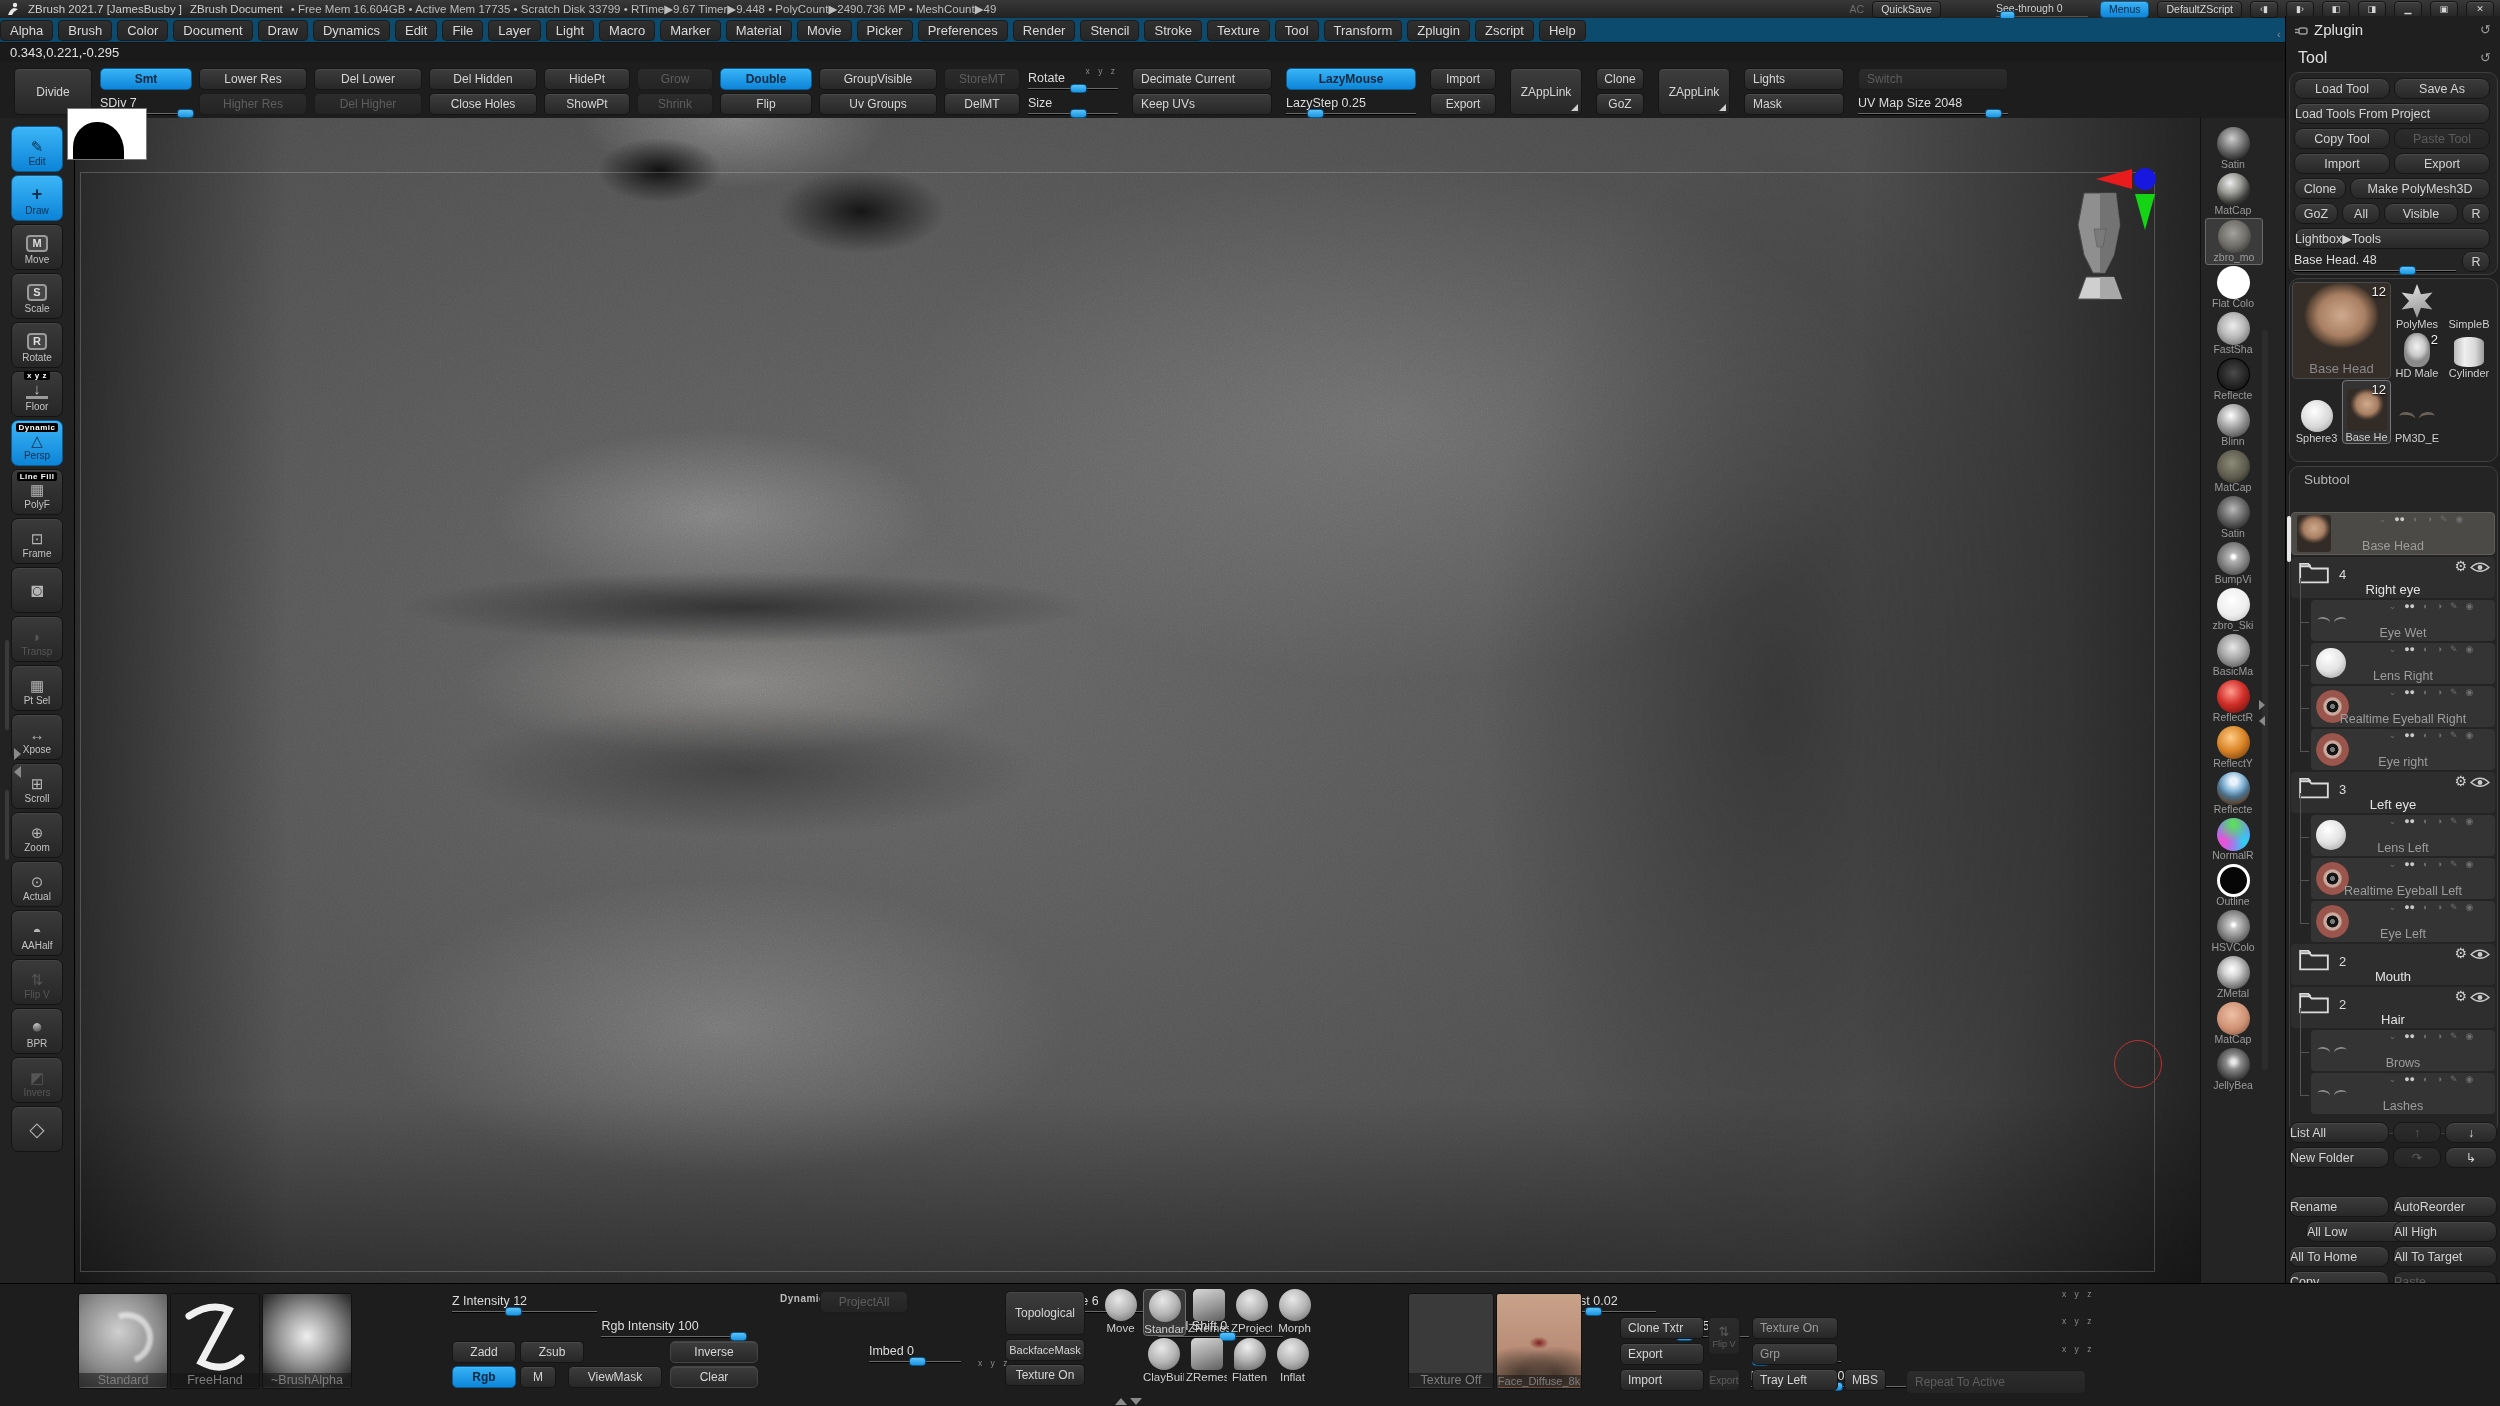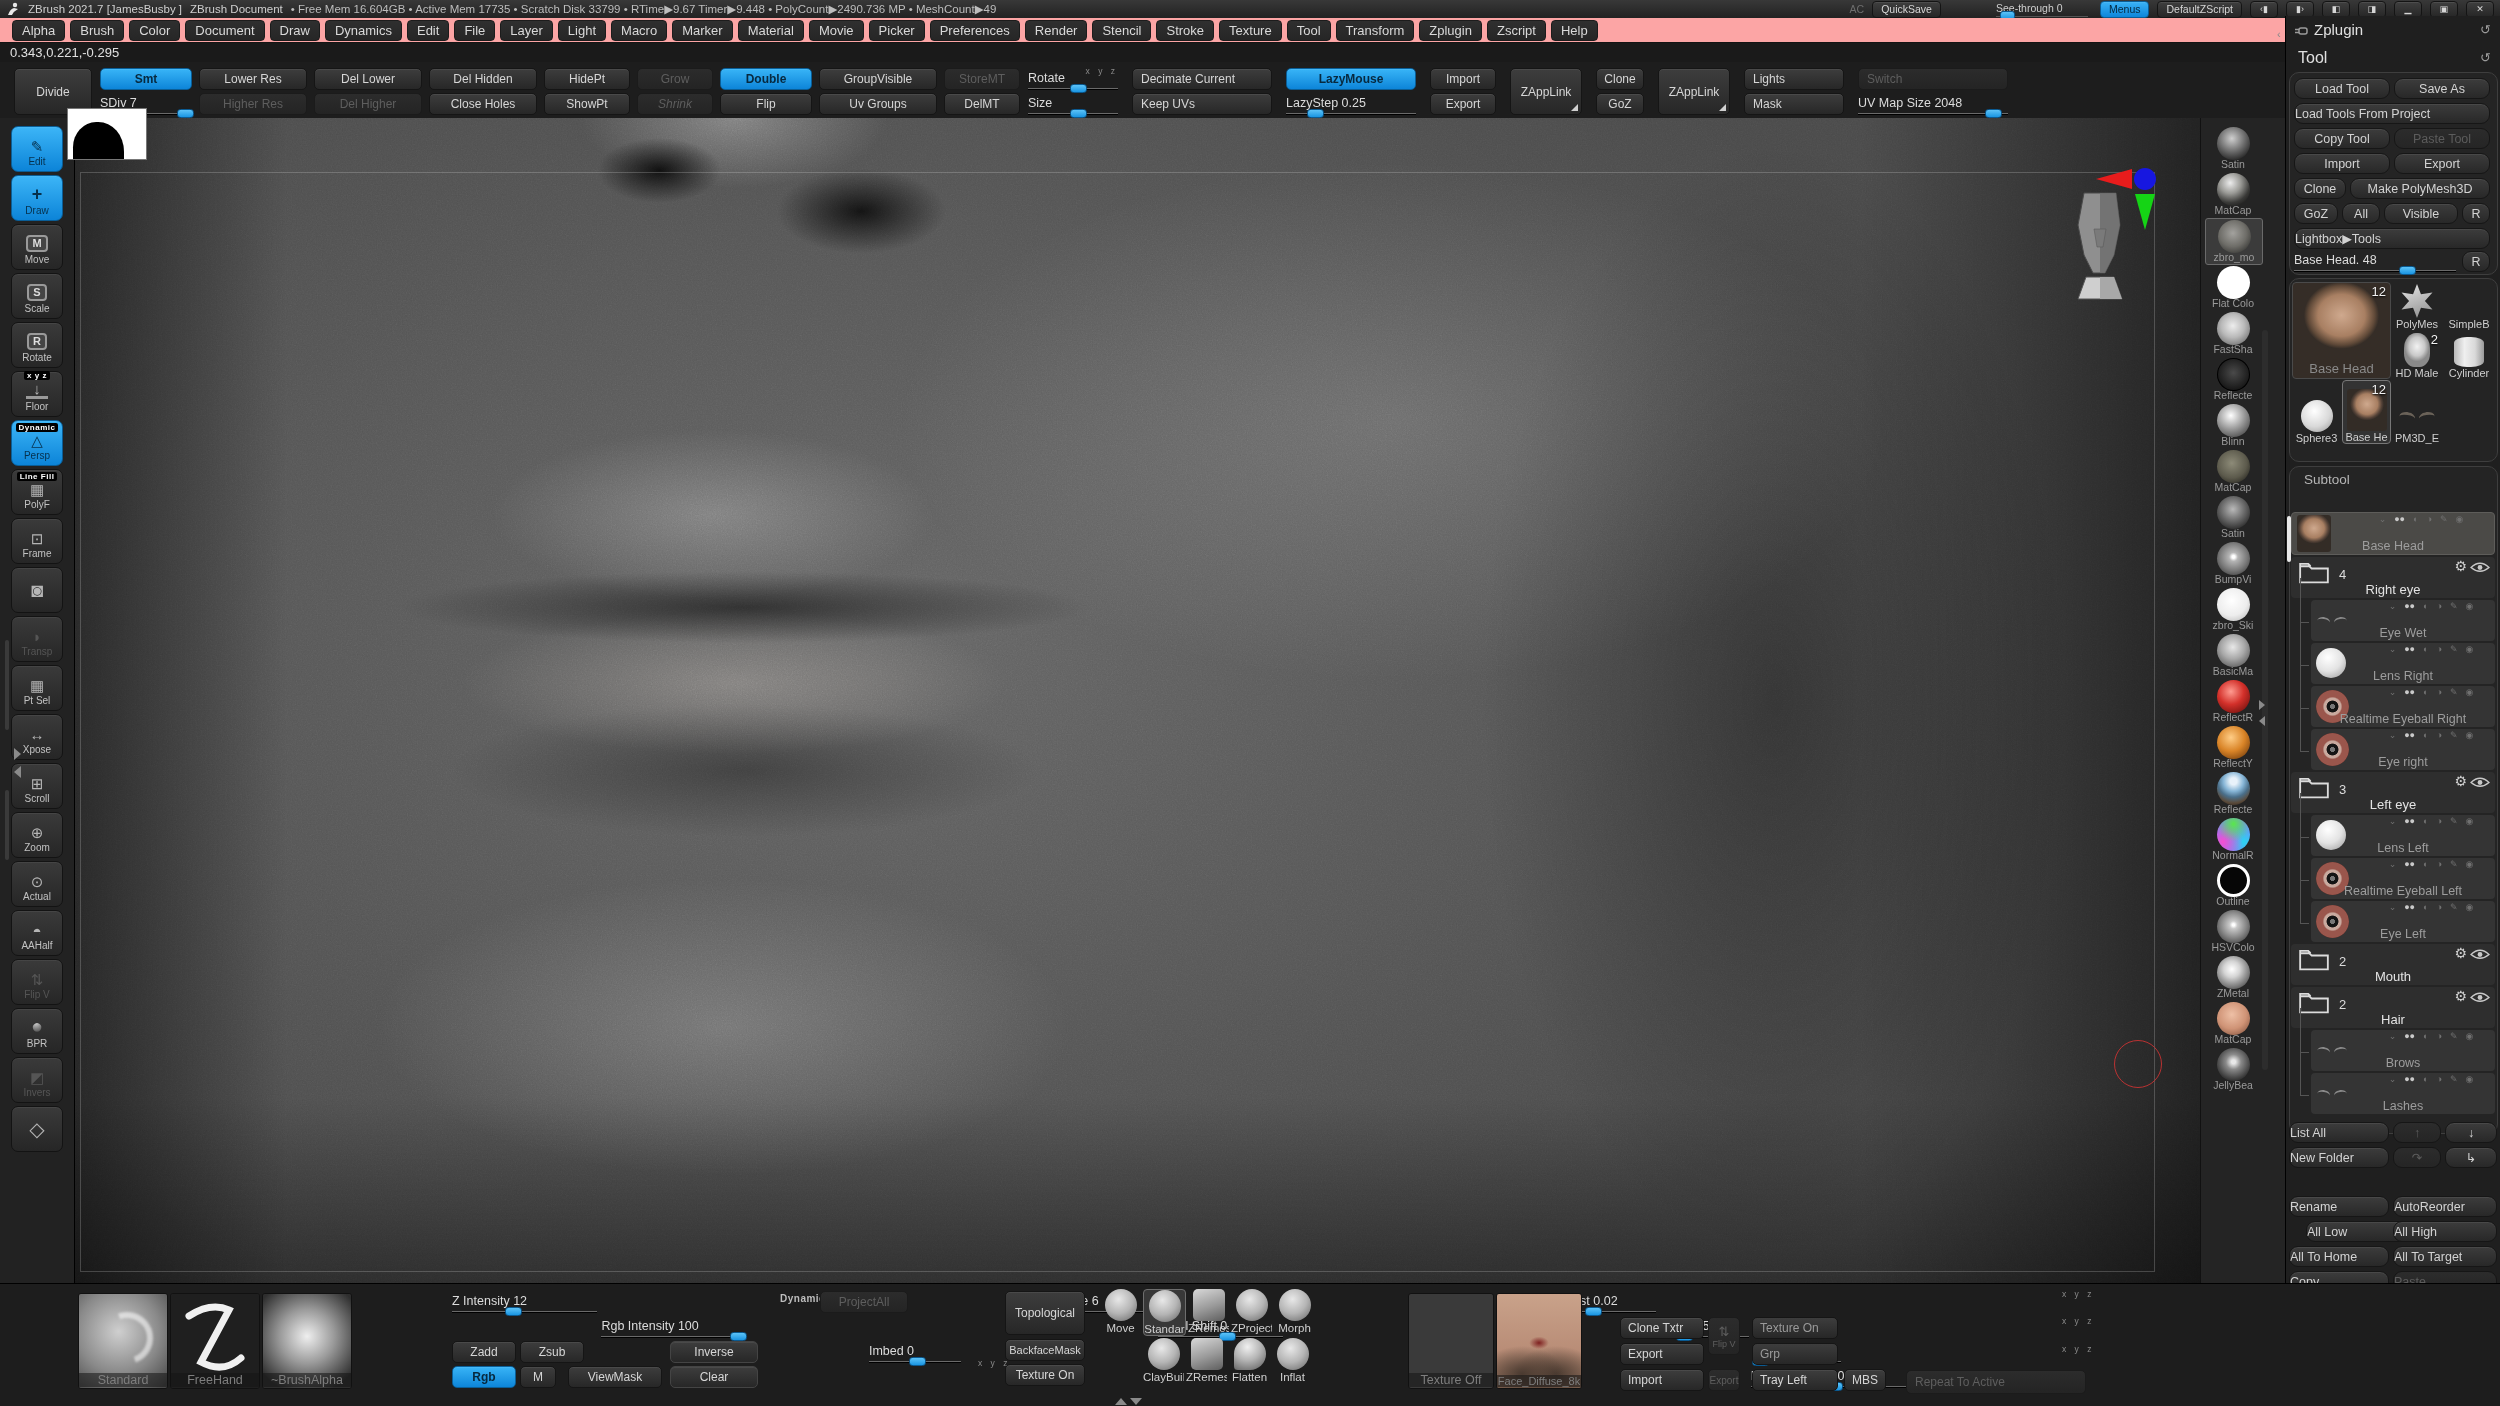--- a/index.html
+++ b/index.html
@@ -15,43 +15,43 @@
           border:1px solid #141414;border-radius:4px;font-size:10.5px;color:#d6d6d6;box-shadow:inset 0 1px 0 rgba(255,255,255,.08);}
   .tb-btn.on{background:linear-gradient(#3ab2f6,#0e86da);color:#05273d;border-color:#0a5d96;}
   .tb-icon{width:22px;justify-content:center;padding:0 2px;font-size:9px;}
   .tb-dim{color:#6e6e6e;font-size:10.5px;}
   .tb-sld{position:relative;height:15px;display:inline-flex;align-items:flex-start;font-size:10.5px;color:#cfcfcf;padding:0 4px;min-width:92px;margin-left:43px;}
   .tb-sld .track{position:absolute;left:4px;right:4px;bottom:0;height:1px;background:#555;}
   .tb-sld .thumb{position:absolute;bottom:-3px;left:8px;width:13px;height:7px;border-radius:3px;
                  background:linear-gradient(#5cc3f8,#1a95e2);border:1px solid #0a5a92;}
 
   
-  #menubar{left:0;top:18px;width:2285px;height:25px;background:#fca5a5;display:flex;align-items:center;
-           padding-left:12px;gap:5px;box-sizing:border-box;border-bottom:1px solid #141414;}
+  #menubar{left:0;top:18px;width:2285px;height:25px;background:#0c4a6e;display:flex;align-items:center;
+           padding-left:0;gap:5px;box-sizing:border-box;border-bottom:1px solid #141414;}
   .menu-item{font-size:13px;color:#d9d9d9;padding:2px 9px;background:linear-gradient(#2f2f2f,#262626);
              border:1px solid #1c1c1c;border-radius:4px;white-space:nowrap;}
   #coordsrow{left:0;top:43px;width:2285px;height:19px;background:#1a1a1a;display:flex;align-items:center;
              padding-left:10px;box-sizing:border-box;font-size:13px;color:#e0e0e0;}
 
   
   #topshelf{left:0;top:62px;width:2285px;height:56px;background:#1d1d1d;border-bottom:1px solid #0c0c0c;}
   .btn{display:inline-flex;align-items:center;justify-content:center;background:linear-gradient(180deg,#3d3d3d,#272727);
        border:1px solid #151515;border-radius:5px;color:#d6d6d6;font-size:12px;height:22px;box-sizing:border-box;
        box-shadow:inset 0 1px 0 rgba(255,255,255,.07);padding:0 6px;white-space:nowrap;overflow:hidden;}
   .btn.on{background:linear-gradient(180deg,#38b4f7,#0d85d9);color:#07293f;border-color:#0a5e97;font-weight:bold;}
   .btn.dim{color:#5e5e5e;background:linear-gradient(180deg,#2c2c2c,#242424);border-color:#1b1b1b;box-shadow:none;}
   .btn.tall{height:47px;}
   .btn.corner::after{content:"";position:absolute;right:3px;bottom:3px;border-left:7px solid transparent;border-bottom:7px solid #cfcfcf;}
   #tsr1,#tsr2{position:absolute;left:100px;display:flex;gap:7px;}
   #tsr1{top:6px;} #tsr2{top:31px;}
   #tsr1 div:nth-of-type(1){width:92px;} #tsr1 div:nth-of-type(2){width:108px;} #tsr1 div:nth-of-type(3){width:108px;}
   #tsr1 div:nth-of-type(4){width:108px;} #tsr1 div:nth-of-type(5){width:86px;} #tsr1 div:nth-of-type(6){width:76px;}
   #tsr1 div:nth-of-type(7){width:92px;} #tsr1 div:nth-of-type(8){width:118px;} #tsr1 div:nth-of-type(9){width:76px;}
   #tsr2 div:nth-of-type(1){width:108px;} #tsr2 div:nth-of-type(2){width:108px;} #tsr2 div:nth-of-type(3){width:108px;}
-  #tsr2 div:nth-of-type(4){width:86px;} #tsr2 div:nth-of-type(5){width:76px;font-style:italic;} #tsr2 div:nth-of-type(6){width:92px;}
+  #tsr2 div:nth-of-type(4){width:86px;} #tsr2 div:nth-of-type(5){width:76px;} #tsr2 div:nth-of-type(6){width:92px;}
   #tsr2 div:nth-of-type(7){width:118px;} #tsr2 div:nth-of-type(8){width:76px;}
 
   .sld{position:relative;display:inline-block;height:22px;box-sizing:border-box;}
   .sld .sld-lbl{font-size:12.5px;color:#dcdcdc;white-space:nowrap;line-height:20px;}
   .sld .track{position:absolute;left:0;right:0;bottom:1px;height:1px;background:#6a6a6a;box-shadow:0 1px 0 #000;}
   .sld .thumb{position:absolute;bottom:-3px;left:var(--p,50%);margin-left:-8px;width:15px;height:7px;
               background:linear-gradient(#5cc3f8,#1a95e2);border:1px solid #0a5a92;border-radius:3.5px;}
   .xyz{font-size:8.5px;color:#8a8a8a;letter-spacing:3px;white-space:nowrap;}
 
   #tscenter{position:absolute;left:1028px;top:6px;display:flex;gap:14px;align-items:flex-start;}

